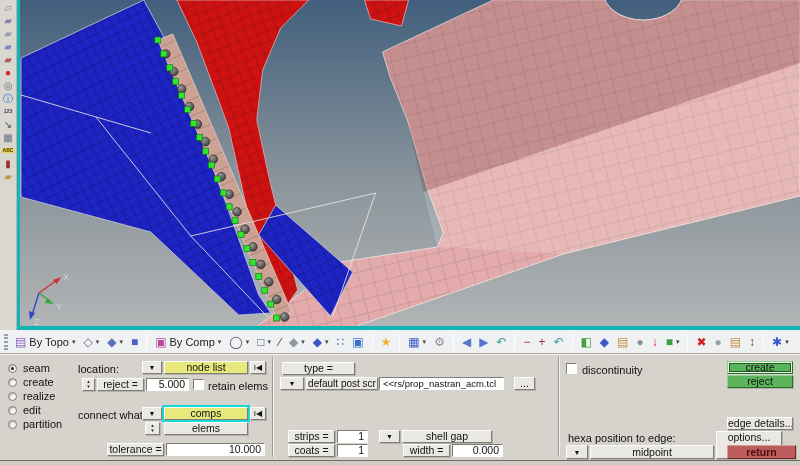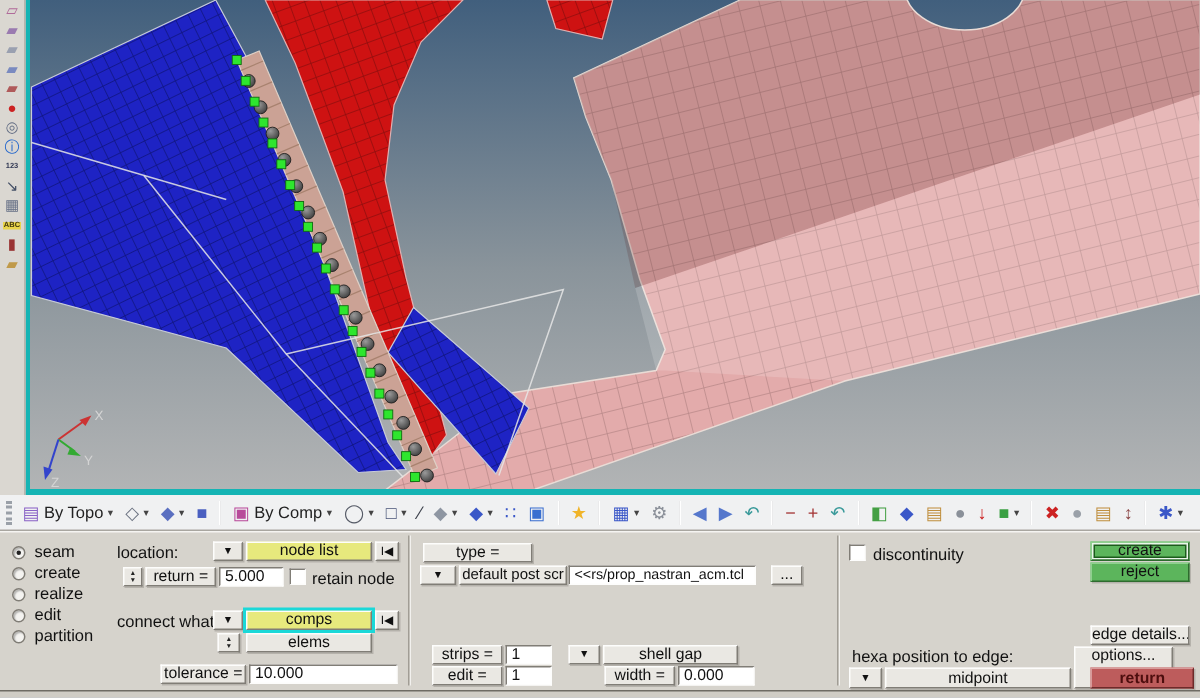--- a/index.html
+++ b/index.html
@@ -25,21 +25,21 @@
   .tb-sep { width:1px; height:16px; background:#b9b9b9; border-right:1px solid #fff; margin:0 4px; }
   .tb-handle { width:4px; height:16px; margin:0 3px 0 1px; border-left:2px dotted #9aa0a8; border-right:2px dotted #9aa0a8; }
 
   
   #panel { position:absolute; left:0; top:354px; width:800px; height:106px; background:#d6d3cc; border-top:1px solid #f5f4f1; }
   #panel-bottom { position:absolute; left:0; top:460px; width:800px; height:5px; background:#cfccc5; border-top:1px solid #6e6b64; }
   .vsep { position:absolute; top:2px; height:100px; width:2px; border-left:1px solid #a19d95; border-right:1px solid #f2f1ee; }
   .plabel { position:absolute; color:#111; font-size:11px; white-space:nowrap; }
   .pbtn { position:absolute; background:#eae8e3; border-top:1px solid #fdfdfc; border-left:1px solid #fdfdfc; border-right:1px solid #807d76; border-bottom:1px solid #807d76; box-shadow:1px 1px 0 #b5b2ab; font-size:10.5px; line-height:11px; text-align:center; color:#111; cursor:pointer; white-space:nowrap; overflow:hidden; }
   .pfield { position:absolute; background:#fff; border-top:1px solid #807d76; border-left:1px solid #807d76; border-right:1px solid #fdfdfc; border-bottom:1px solid #fdfdfc; font-size:10.5px; line-height:11px; padding:0 3px; color:#111; white-space:nowrap; overflow:hidden; }
-  .pfield.right { text-align:left; }
+  .pfield.right { text-align:right; }
   .yellow { background:#e7e97d; }
   .cyan-sel { outline:2px solid #1bd8d8; outline-offset:0; }
   .green { background:#5cb55c; border-color:#8fd08f #2e6b2e #2e6b2e #8fd08f; }
   .green.focus { box-shadow:inset 0 0 0 1px #eaf6ea, inset 0 0 0 2px #1c5c1c; }
   .red { background:#bd5c5c; border-color:#d89a9a #6e2a2a #6e2a2a #d89a9a; color:#4d0e0e; font-weight:bold; }
   .caret { font-size:7px; line-height:11px; }
   .toggle-btn { display:flex; flex-direction:column; align-items:center; justify-content:center; }
   .toggle-btn span { font-size:4.5px; line-height:4.5px; color:#222; }
   .checkbox { position:absolute; width:11px; height:11px; background:#fff; border-top:1px solid #807d76; border-left:1px solid #807d76; border-right:1px solid #fdfdfc; border-bottom:1px solid #fdfdfc; cursor:pointer; }
   .mode-row { position:absolute; left:8px; display:flex; align-items:center; cursor:pointer; }
@@ -409,24 +409,24 @@
 
     <div class="plabel" style="left:78px;top:8px">location:</div>
     <div class="pbtn caret" style="left:142px;top:6px;width:20px;height:13px">▼</div>
     <div class="pbtn yellow" style="left:164px;top:6px;width:84px;height:13px">node list</div>
     <div class="pbtn" style="left:250px;top:6px;width:16px;height:13px;font-size:8px">I◀</div>
 
     <div class="pbtn toggle-btn" style="left:82px;top:23px;width:13px;height:13px">
       <span>▲</span>
         <span>▼</span>
     </div>
-    <div class="pbtn" style="left:97px;top:23px;width:47px;height:13px">return =</div>
+    <div class="pbtn" style="left:97px;top:23px;width:47px;height:13px">reject =</div>
     <div class="pfield right" style="left:146px;top:23px;width:43px;height:13px">5.000</div>
     <div class="checkbox" style="left:193px;top:24px"></div>
-    <div class="plabel" style="left:208px;top:25px">retain node</div>
+    <div class="plabel" style="left:208px;top:25px">retain elems</div>
 
     <div class="plabel" style="left:78px;top:54px">connect what:</div>
     <div class="pbtn caret" style="left:142px;top:52px;width:20px;height:13px">▼</div>
     <div class="pbtn yellow cyan-sel" style="left:164px;top:52px;width:84px;height:13px">comps</div>
     <div class="pbtn" style="left:250px;top:52px;width:16px;height:13px;font-size:8px">I◀</div>
 
     <div class="pbtn toggle-btn" style="left:145px;top:67px;width:15px;height:13px">
       <span>▲</span>
         <span>▼</span>
     </div>
@@ -440,21 +440,21 @@
     <div class="pbtn caret" style="left:280px;top:22px;width:24px;height:13px">▼</div>
     <div class="pbtn" style="left:306px;top:22px;width:72px;height:13px;font-size:10px">default post scr</div>
     <div class="pfield" style="left:379px;top:22px;width:125px;height:13px;font-size:9.5px">&lt;&lt;rs/prop_nastran_acm.tcl</div>
     <div class="pbtn" style="left:514px;top:22px;width:21px;height:13px">...</div>
 
     <div class="pbtn" style="left:288px;top:75px;width:47px;height:13px">strips =</div>
     <div class="pfield right" style="left:337px;top:75px;width:31px;height:13px">1</div>
     <div class="pbtn caret" style="left:379px;top:75px;width:21px;height:13px">▼</div>
     <div class="pbtn" style="left:402px;top:75px;width:90px;height:13px">shell gap</div>
 
-    <div class="pbtn" style="left:288px;top:89px;width:47px;height:13px">edit =</div>
+    <div class="pbtn" style="left:288px;top:89px;width:47px;height:13px">coats =</div>
     <div class="pfield right" style="left:337px;top:89px;width:31px;height:13px">1</div>
     <div class="pbtn" style="left:403px;top:89px;width:47px;height:13px">width =</div>
     <div class="pfield right" style="left:452px;top:89px;width:51px;height:13px">0.000</div>
 
     <div class="checkbox" style="left:566px;top:8px"></div>
     <div class="plabel" style="left:582px;top:9px">discontinuity</div>
 
     <div class="pbtn green focus" style="left:727px;top:6px;width:66px;height:13px">create</div>
     <div class="pbtn green" style="left:727px;top:20px;width:66px;height:13px">reject</div>
 

